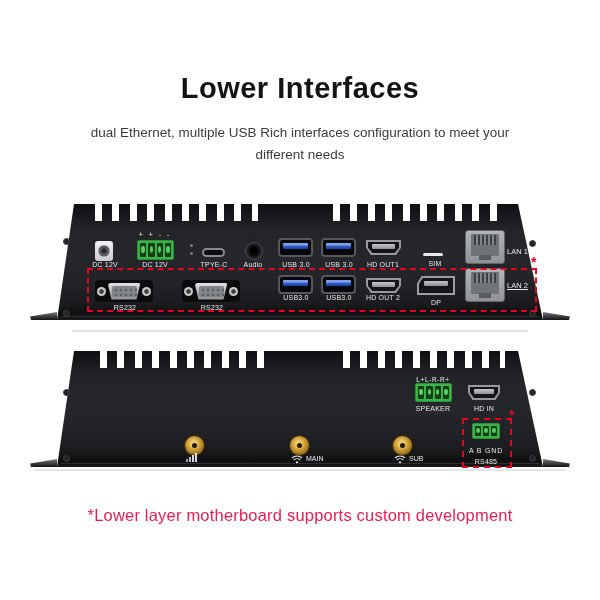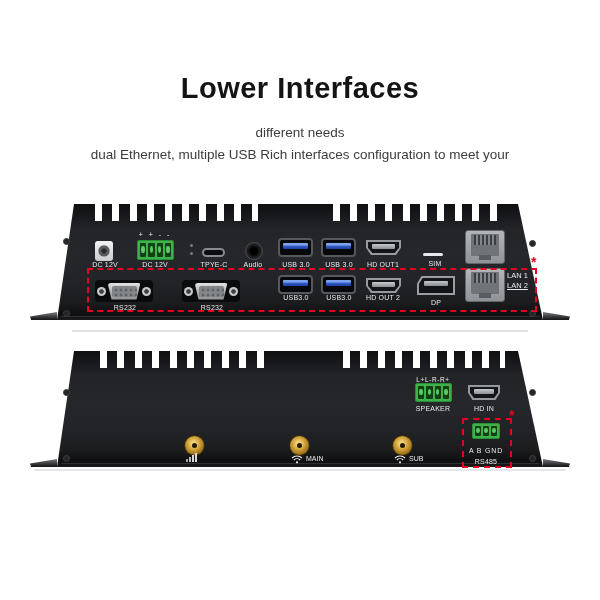--- a/index.html
+++ b/index.html
@@ -99,22 +99,22 @@
   .anno{position:absolute;border:2px dashed #e60021;box-sizing:border-box;z-index:5;}
   .astar{position:absolute;color:#e60021;font-size:14px;font-weight:bold;z-index:6;}
 </style>
 </head>
 <body>
 
 <div class="canvas">
 
   <div class="title">Lower Interfaces</div>
   <div class="subtitle">
+    <div>dual Ethernet, multiple USB Rich interfaces configuration to meet your</div>
     <div>different needs</div>
-    <div>dual Ethernet, multiple USB Rich interfaces configuration to meet your</div>
   </div>
 
   <div class="device dev1">
     <div class="ear l"></div>
     <div class="ear r"></div>
     <div class="body">
       <div class="fins" style="left:40px;width:163px;"></div>
       <div class="fins" style="left:278px;width:167px;"></div>
     </div>
     <div class="screw" style="left:8px;top:38px;"></div>
@@ -162,21 +162,21 @@
     <div class="plabel" style="left:328px;top:61px;">HD OUT1</div>
 
     <div class="port sim" style="left:368px;top:53px;"></div>
     <div class="plabel" style="left:380px;top:60px;">SIM</div>
 
     <div class="port lan" style="left:410px;top:30px;">
         <span class="cav"></span>
         <span class="pins"></span>
         <span class="tab"></span>
       </div>
-    <div class="plabel-left" style="left:452px;top:47px;margin-top:24px;">LAN 1</div>
+    <div class="plabel-left" style="left:452px;top:47px;">LAN 1</div>
 
     <div class="port db9" style="left:40px;top:80px;">
         <span class="sscrew"></span>
         <span class="dsub"></span>
         <span class="sscrew"></span>
       </div>
     <div class="plabel" style="left:70px;top:104px;">RS232</div>
 
     <div class="port db9" style="left:127px;top:80px;">
         <span class="sscrew"></span>
@@ -285,13 +285,14 @@
     <div class="plabel" style="left:431px;top:111px;">RS485</div>
   </div>
   <div class="ground" style="left:34px;top:469px;width:532px;opacity:.6;"></div>
 
   <div class="anno" style="left:87px;top:268px;width:450px;height:44px;"></div>
   <div class="astar" style="left:531px;top:254px;">*</div>
 
   <div class="anno" style="left:462px;top:418px;width:50px;height:50px;"></div>
   <div class="astar" style="left:509px;top:407px;">*</div>
 
+  <div class="footnote">*Lower layer motherboard supports custom development</div>
 </div>
 
 </body></html>

